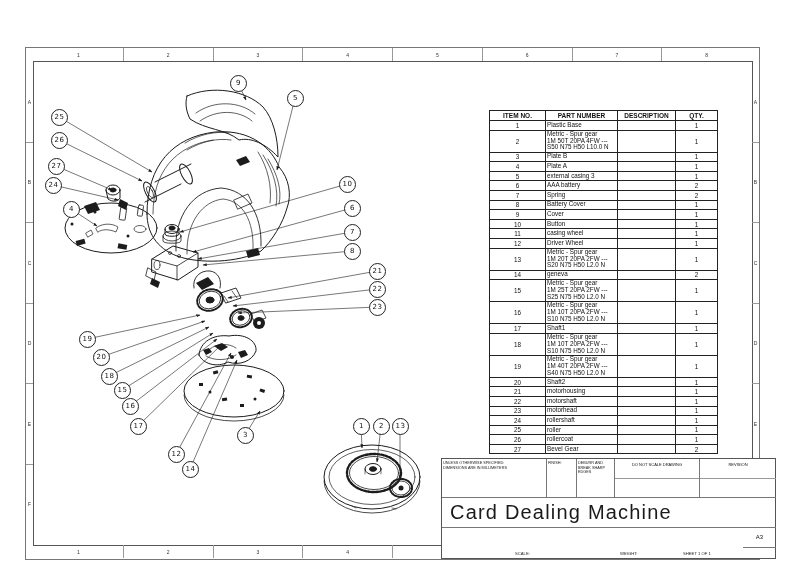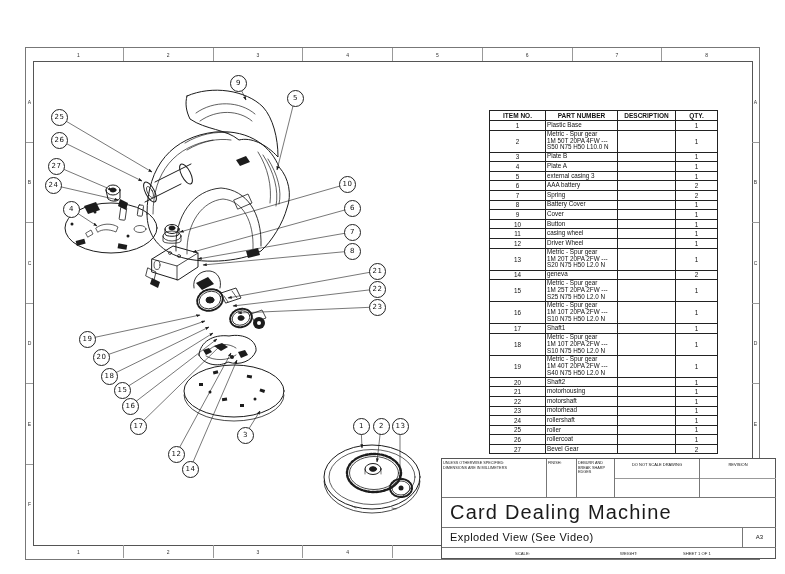--- a/index.html
+++ b/index.html
@@ -492,21 +492,20 @@
     </div>
     <div class="cell r1 tiny" style="left:105px;width:30px">FINISH:</div>
     <div class="cell r1 tiny" style="left:135px;width:38px">DEBURR AND BREAK SHARP EDGES</div>
     <div class="cell r1 dnsd" style="left:173px;width:85px">
       <span>DO NOT SCALE DRAWING</span><div class="subline"></div>
     </div>
     <div class="cell r1 dnsd" style="left:258px;width:76px;border-right:none">
       <span>REVISION</span><div class="subline"></div>
     </div>
     <div class="tb-title">Card Dealing Machine</div>
-    <div class="tb-sub">Exploded View (See Video)</div>
     <div class="tb-a3">A3</div>
     <div class="tb-bot">
       <span style="left:73px">SCALE:</span>
       <span style="left:178px">WEIGHT:</span>
       <span style="left:241px">SHEET 1 OF 1</span>
     </div>
   </div>
 
 <div class="balloon" style="left: 230px; top: 75px;">9</div>
     <div class="balloon" style="left: 287px; top: 90px;">5</div>

